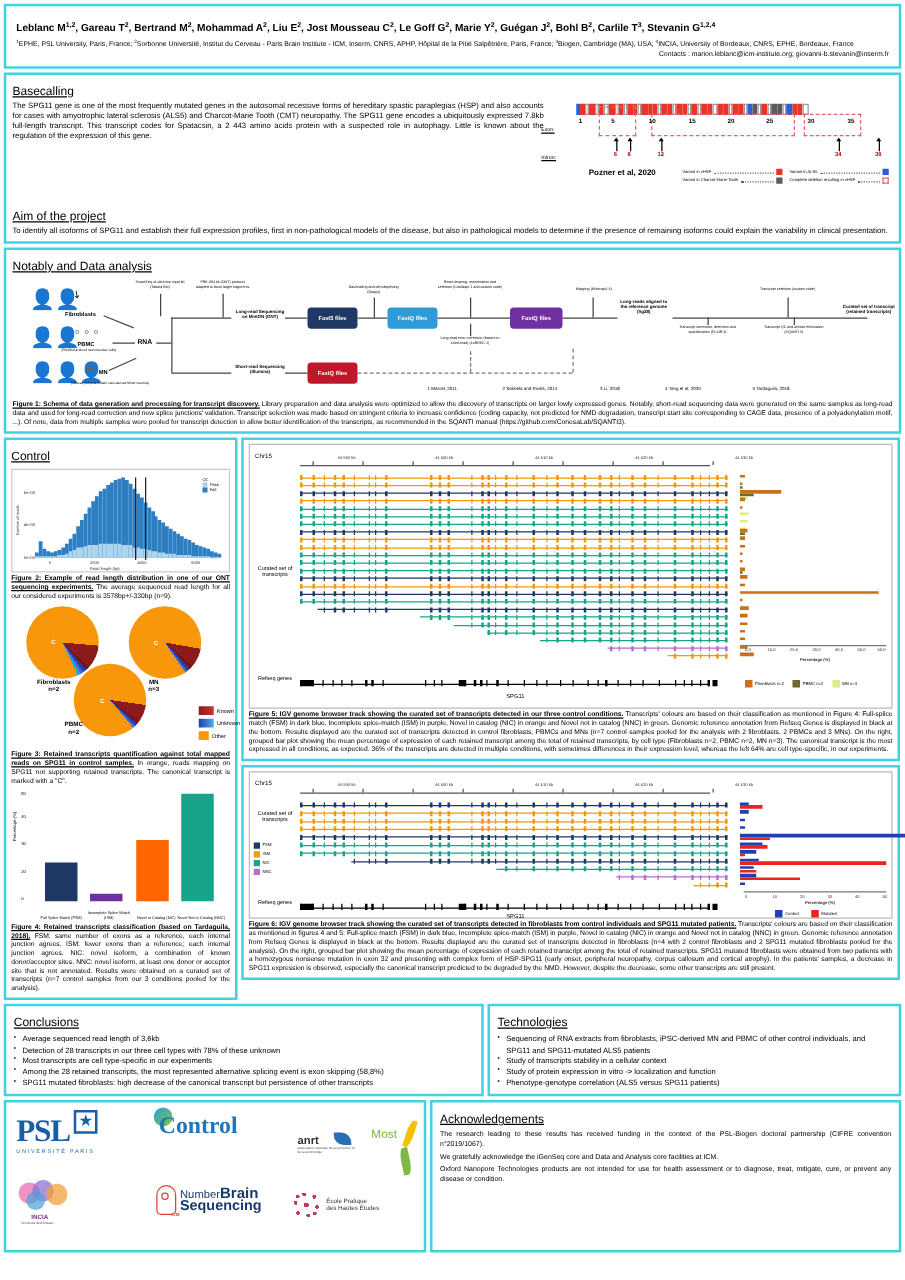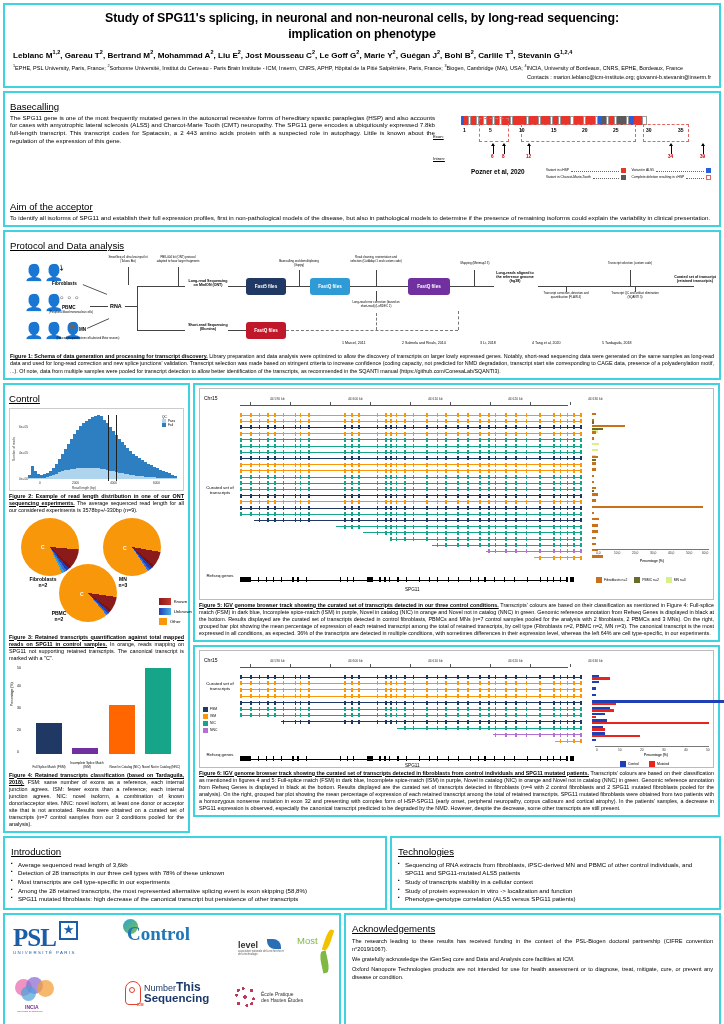--- a/index.html
+++ b/index.html
@@ -147,24 +147,20 @@
   .incia{ position:absolute; left:10px; top:62px; }
   .pbi{ position:absolute; left:120px; top:66px; }
   .ephe{ position:absolute; left:228px; top:70px; }
 </style>
 </head>
 <body>
 
 <div class="poster">
 
   <div class="panel hdr">
-    <h1>
-      <span>Study of SPG11's splicing, in neuronal and non-neuronal cells, by long-read sequencing:</span><br>
-      <span>implication on phenotype</span>
-    </h1>
     <div class="authors">
       <span>Leblanc M<sup>1,2</sup>, Gareau T<sup>2</sup>,  Bertrand M<sup>2</sup>, Mohammad A<sup>2</sup>, Liu E<sup>2</sup>, Jost Mousseau C<sup>2</sup>, Le Goff G<sup>2</sup>, Marie Y<sup>2</sup>, Guégan J<sup>2</sup>, Bohl B<sup>2</sup>, Carlile T<sup>3</sup>, Stevanin G<sup>1,2,4</sup></span>
     </div>
     <div class="affil">
       <span><sup>1</sup>EPHE, PSL University, Paris, France; <sup>2</sup>Sorbonne Université, Institut du Cerveau - Paris Brain Institute - ICM, Inserm, CNRS, APHP, Hôpital de la Pitié Salpêtrière, Paris, France; <sup>3</sup>Biogen, Cambridge (MA), USA; <sup>4</sup>INCIA, University of Bordeaux, CNRS, EPHE, Bordeaux, France</span>
       <div style="text-align:right;margin-top:1px;">
         <span>Contacts : marion.leblanc@icm-institute.org; giovanni-b.stevanin@inserm.fr</span>
       </div>
     </div>
   </div>
@@ -296,27 +292,27 @@
                   <span class="sw" style="border:1px dashed #e06666;background:#fff"></span>
                 </div>
               </div>
             </div>
           </div>
         </div>
       </div>
     </div>
 
     <div class="aimwrap">
-      <div class="sechead">Aim of the acceptor</div>
+      <div class="sechead">Aim of the project</div>
       <div class="body-txt">To identify all isoforms of SPG11 and establish their full expression profiles, first in non-pathological models of the disease, but also in pathological models to determine if the presence of remaining isoforms could explain the variability in clinical presentation.</div>
     </div>
   </div>
 
   <div class="panel protowrap">
-    <div class="sechead">Protocol and Data analysis</div>
+    <div class="sechead">Notably and Data analysis</div>
 
     <div class="schema">
 
       <div class="nd" style="left:14px;top:12px;font-size:16px;line-height:1;">👤👤</div>
       <div class="nd" style="left:48px;top:10px;font-size:8px;transform:rotate(35deg);">↘</div>
       <div class="nd" style="left:42px;top:28px;font-size:4.6px;font-weight:bold;">Fibroblasts</div>
 
       <div class="nd" style="left:14px;top:42px;font-size:16px;line-height:1;">👤👤</div>
       <div class="nd" style="left:48px;top:40px;font-size:9px;color:#888;">⚬⚬⚬</div>
       <div class="nd" style="left:52px;top:52px;font-size:4.6px;font-weight:bold;">PBMC</div>
@@ -2059,21 +2055,21 @@
 
         <div class="figcap">
           <u>Figure 6: IGV genome browser track showing the curated set of transcripts detected in fibroblasts from control individuals and SPG11 mutated patients.</u><span> Transcripts' colours are based on their classification as mentioned in figures 4 and 5: Full-splice match (FSM) in dark blue, Incomplete spice-match (ISM) in purple, Novel in catalog (NIC) in orange and Novel not in catalog (NNC) in green. Genomic reference annotation from Refseq Genes is displayed in black at the bottom. Results displayed are the curated set of transcripts detected in fibroblasts (n=4 with 2 control fibroblasts and 2 SPG11 mutated fibroblasts pooled for the analysis). On the right, grouped bar plot showing the mean percentage of expression of each retained transcript among the total of retained transcripts. SPG11 mutated fibroblasts were obtained from two patients with a homozygous nonsense mutation in exon 32 and presenting with complex form of HSP-SPG11 (early onset, peripheral neuropathy, corpus callosum and cortical atrophy). In the patients' samples, a decrease in SPG11 expression is observed, especially the canonical transcript predicted to be degraded by the NMD. However, despite the decrease, some other transcripts are still present.</span>
         </div>
       </div>
     </div>
   </div>
 
   <div class="bottomrow">
     <div class="panel concl">
-      <div class="sechead">Introduction</div>
+      <div class="sechead">Conclusions</div>
       <ul class="bul">
         <li>Average sequenced read length of 3,6kb</li>
         <li>Detection of 28 transcripts in our three cell types with 78% of these unknown</li>
         <li>Most transcripts are cell type-specific in our experiments</li>
         <li>Among the 28 retained transcripts, the most represented alternative splicing event is exon skipping (58,8%)</li>
         <li>SPG11 mutated fibroblasts: high decrease of the canonical transcript but persistence of other transcripts</li>
       </ul>
     </div>
     <div class="panel persp">
       <div class="sechead">Technologies</div>
@@ -2089,21 +2085,21 @@
   <div class="footrow">
     <div class="panel logos">
       <div class="psl">
         <div><span class="big">PSL</span><span class="star"></span></div>
         <div class="sub">UNIVERSITÉ PARIS</div>
       </div>
 
       <div class="biodot"></div>
       <div class="biogen">Control</div>
 
-      <div class="anrt">level</div>
+      <div class="anrt">anrt</div>
       <div style="position:absolute;left:262px;top:24px;width:14px;height:10px;background:#2a6fb5;border-radius:0 8px 0 8px;"></div>
       <div class="anrtsub">association nationale de la recherche et de la technologie</div>
       <div class="cifre">Most</div>
       <div style="position:absolute;left:320px;top:14px;width:6px;height:22px;background:#f2c200;border-radius:50% 0 50% 0;transform:rotate(18deg);"></div>
       <div style="position:absolute;left:316px;top:36px;width:7px;height:22px;background:#7fb842;border-radius:50% 0 50% 0;transform:rotate(-12deg);"></div>
 
       <div class="incia">
         <div style="position:relative;width:44px;height:26px;">
           <span style="position:absolute;left:0;top:2px;width:17px;height:17px;border-radius:50%;background:#e86fb0;opacity:.75;"></span>
           <span style="position:absolute;left:11px;top:0;width:17px;height:17px;border-radius:50%;background:#8d6fd4;opacity:.75;"></span>
@@ -2112,21 +2108,21 @@
         </div>
         <div style="font-size:5px;color:#7a2f8f;font-weight:bold;margin-top:1px;margin-left:10px;">INCIA</div>
         <div style="font-size:2.5px;color:#555;margin-left:2px;">Université de Bordeaux</div>
       </div>
 
       <div class="pbi" style="display:flex;align-items:center;gap:3px;">
         <div style="width:16px;height:24px;border:1.6px solid #e2402e;border-radius:8px 8px 4px 4px;position:relative;">
           <span style="position:absolute;left:3px;top:5px;width:6px;height:6px;border:1.4px solid #e2402e;border-radius:50%;"></span>
         </div>
         <div>
-          <div style="font-size:9px;color:#1b3a6b;line-height:1;"><span>Number</span><b style="font-size:12px;">This</b></div>
+          <div style="font-size:9px;color:#1b3a6b;line-height:1;"><span>Number</span><b style="font-size:12px;">Brain</b></div>
           <div style="font-size:11.5px;color:#1b3a6b;font-weight:bold;line-height:1;">Sequencing</div>
         </div>
       </div>
       <div style="position:absolute;left:132px;top:88px;font-size:3.6px;color:#e2402e;font-weight:bold;">ICM</div>
 
       <div class="ephe" style="display:flex;align-items:center;gap:4px;">
         <div style="width:24px;height:24px;background:
              radial-gradient(circle at 50% 50%, #c0395a 2px, transparent 2px),
              radial-gradient(circle at 20% 30%, #c0395a 1.5px, transparent 1.5px),
              radial-gradient(circle at 80% 30%, #c0395a 1.5px, transparent 1.5px),

